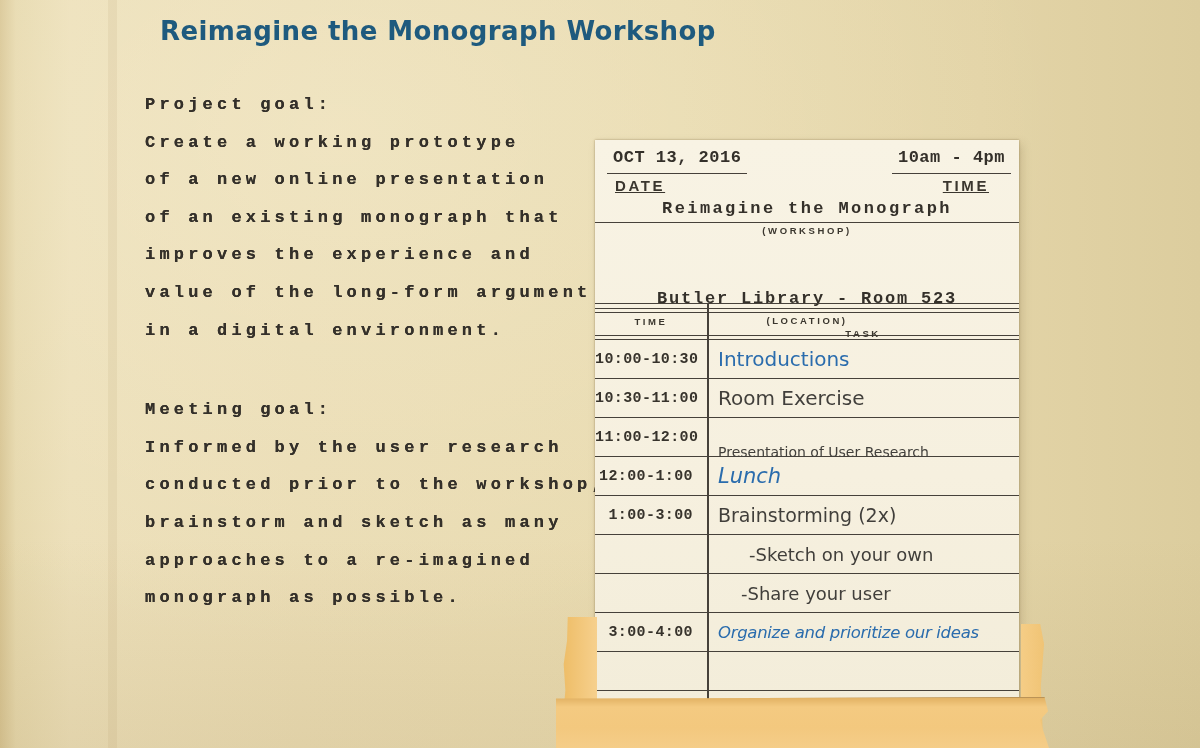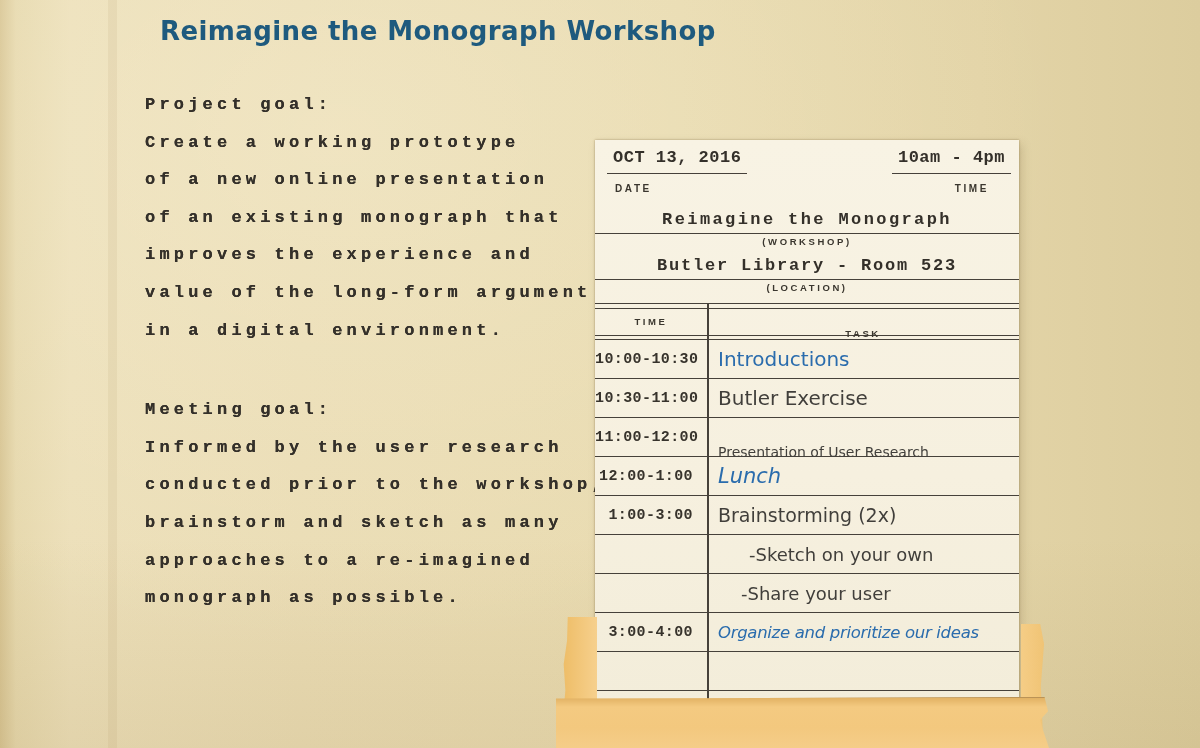--- a/index.html
+++ b/index.html
@@ -48,27 +48,27 @@
     background:linear-gradient(180deg,#f8f3e4 0%,#f6f0df 60%,#f3edda 100%);
     box-shadow:0 0 2px rgba(110,90,50,0.55), 3px 4px 9px rgba(110,90,50,0.22);
     overflow:hidden; color:#34302a;
   }
   .card-head { display:flex; justify-content:space-between; padding:8px 8px 0 12px; }
   .field-value {
     font-size:17px; font-weight:700; letter-spacing:0.5px;
     padding:0 6px 6px 6px; border-bottom:1.6px solid #46413a; white-space:nowrap;
   }
   .field-label {
-    font-family:"Liberation Sans", sans-serif; font-size:10px; font-weight:700;
-    letter-spacing:2.6px; color:#3a362e; margin-top:9px;
+    font-family:"Liberation Sans", sans-serif; font-size:15px; font-weight:700;
+    letter-spacing:2.6px; color:#3a362e; margin-top:3px;text-decoration:underline;
   }
   .date-field .field-label { padding-left:8px; }
   .time-field .field-label { text-align:right; padding-right:22px; }
-  .center-row { border-bottom:1.6px solid #46413a; text-align:center; }
-  .center-row.first { margin-top:16px; }
+  .center-row { border-bottom:1.6px solid #46413a; text-align:center;margin-top:44px; }
+  .center-row.first { margin-top:5px; }
   .center-value {
     display:inline-block; font-size:17px; font-weight:700; padding-bottom:4px; white-space:nowrap;
   }
   .ls24 { letter-spacing:2.4px; }
   .ls18 { letter-spacing:1.8px; padding-top:6px; }
   .center-label {
     font-family:"Liberation Sans", sans-serif; font-size:9.5px; font-weight:700;
     letter-spacing:2.6px; color:#3a362e; text-align:center; height:16px; line-height:15px;
   }
 
@@ -170,21 +170,21 @@
       <div class="th-task">TASK</div>
     </div>
     <div class="dline"></div>
 
     <div class="row">
       <div class="cell-time">10:00-10:30</div>
       <div class="cell-task hand-blue s20">Introductions</div>
     </div>
     <div class="row">
       <div class="cell-time">10:30-11:00</div>
-      <div class="cell-task hand-dark s20">Butler Exercise</div>
+      <div class="cell-task hand-dark s20">Room Exercise</div>
     </div>
     <div class="row">
       <div class="cell-time">11:00-12:00</div>
       <div class="cell-task hand-dark s17">Presentation of User Research</div>
     </div>
     <div class="row">
       <div class="cell-time">12:00-1:00</div>
       <div class="cell-task hand-blue cursive s21">Lunch</div>
     </div>
     <div class="row">

